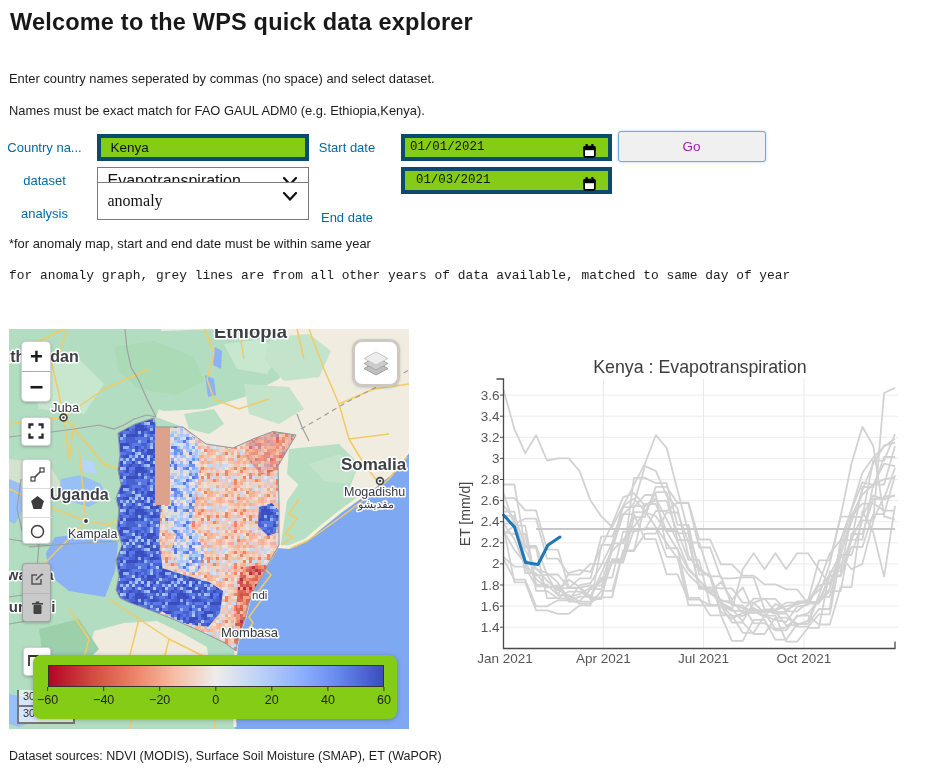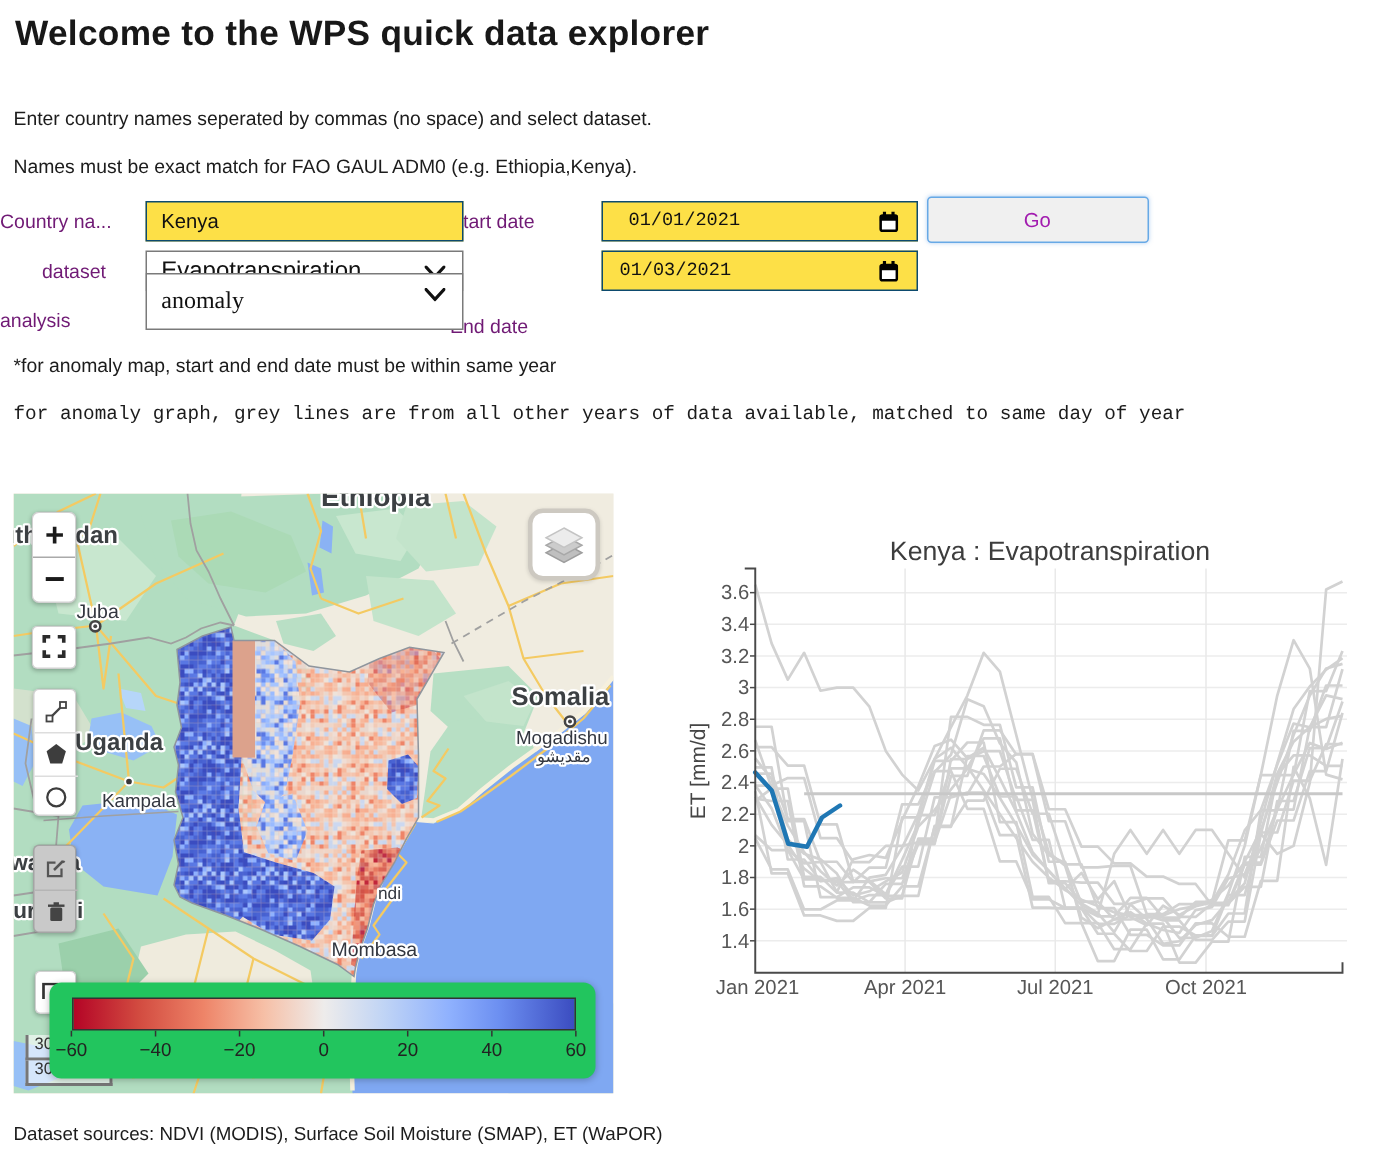--- a/index.html
+++ b/index.html
@@ -1,49 +1,49 @@
 <!DOCTYPE html>
 <html><head>
 <meta charset="utf-8">
 <style>
 * { margin:0; padding:0; box-sizing:border-box; }
 body { width:931px; height:776px; background:#fff; font-family:"Liberation Sans",sans-serif; color:#1c1c1c; position:relative; overflow:hidden; }
 .abs { position:absolute; }
 h1 { font-size:23.5px; font-weight:bold; color:#181818; letter-spacing:0.2px; }
-.lbl { font-size:13px; color:#701a75; text-align:left; }
-.ibox { position:absolute; border:1px solid #0c4a6e; background:#fde047; font-size:13.5px; padding-left:10px; display:flex; align-items:center; color:#111; }
+.lbl { font-size:13px; color:#0369a1; text-align:center; }
+.ibox { position:absolute; border:4px solid #0c4a6e; background:#84cc16; font-size:13.5px; padding-left:10px; display:flex; align-items:center; color:#111; }
 .sbox { position:absolute; border:1px solid #7a7a7a; background:#fff; font-size:16px; padding-left:10px; display:flex; align-items:center; color:#111; }
 .note { font-size:12.9px; color:#1c1c1c; }
 </style>
 </head>
 <body>
 <h1 class="abs" style="left:10px; top:9px;">Welcome to the WPS quick data explorer</h1>
 <div class="abs note" style="left:9px; top:70.5px;">Enter country names seperated by commas (no space) and select dataset.</div>
 <div class="abs note" style="left:9px; top:103px;">Names must be exact match for FAO GAUL ADM0 (e.g. Ethiopia,Kenya).</div>
 
 <div class="abs lbl" style="left:0; width:89px; top:140px;">Country na...</div>
-<div class="abs lbl" style="left:0; width:89px; top:173px;margin-left:28px;">dataset</div>
+<div class="abs lbl" style="left:0; width:89px; top:173px;">dataset</div>
 <div class="abs lbl" style="left:0; width:89px; top:206px;">analysis</div>
 <div class="abs lbl" style="left:300px; width:94px; top:140px;">Start date</div>
 <div class="abs lbl" style="left:300px; width:94px; top:186px;margin-top:24px;">End date</div>
 
 <div class="ibox" style="left:96.5px; top:133.5px; width:212.5px; height:27px;">Kenya</div>
 
 <div class="sbox" style="left:96.5px; top:167px; width:212.5px; height:27px;">Evapotranspiration
 <svg width="14" height="9" style="position:absolute; right:11px; top:9px;" viewBox="0 0 14 9">
       <path d="M1 1 L7 7.5 L13 1" stroke="#111" stroke-width="2.2" fill="none" stroke-linecap="round"></path>
     </svg>
 </div>
 <div class="sbox" style="left:96.5px; top:182px; width:212.5px; height:38px;font-family:Liberation Serif, serif;">anomaly
 <svg width="14" height="9" style="position:absolute; right:11px; top:9px;" viewBox="0 0 14 9">
       <path d="M1 1 L7 7.5 L13 1" stroke="#111" stroke-width="2.2" fill="none" stroke-linecap="round"></path>
     </svg>
 </div>
 
-<div class="ibox" style="left:401px; top:133.5px; width:211px; height:27px; font-family:'Liberation Mono',monospace; font-size:12.4px; padding-left:17px; letter-spacing:0;">01/01/2021
+<div class="ibox" style="left:401px; top:133.5px; width:211px; height:27px; font-family:'Liberation Mono',monospace; font-size:12.4px; padding-left:5px; letter-spacing:0;">01/01/2021
 <svg width="13" height="14" style="position:absolute; right:12px; top:6px;" viewBox="0 0 13 14">
       <rect x="2.6" y="0" width="2.1" height="3.5" fill="#000"></rect>
       <rect x="8.3" y="0" width="2.1" height="3.5" fill="#000"></rect>
       <rect x="1.1" y="2.6" width="10.8" height="10.2" rx="1.2" fill="#fff" stroke="#000" stroke-width="1.7"></rect>
       <path d="M0.6 2.6 H12.4 V6.2 H0.6 Z" fill="#000"></path>
     </svg>
 </div>
 <div class="ibox" style="left:401px; top:166.5px; width:211px; height:27px; font-family:'Liberation Mono',monospace; font-size:12.4px; padding-left:11px; letter-spacing:0;">01/03/2021
 <svg width="13" height="14" style="position:absolute; right:12px; top:6px;" viewBox="0 0 13 14">
       <rect x="2.6" y="0" width="2.1" height="3.5" fill="#000"></rect>
@@ -1035,21 +1035,21 @@
   <svg width="26" height="25" viewBox="0 0 26 25">
     <polygon points="13,11 25,17.5 13,24 1,17.5" fill="#bfbfbf" stroke="#9e9e9e" stroke-width="1"></polygon>
     <polygon points="13,6 25,12.5 13,19 1,12.5" fill="#cccccc" stroke="#a8a8a8" stroke-width="1"></polygon>
     <polygon points="13,1 25,7.5 13,14 1,7.5" fill="#ececec" stroke="#c4c4c4" stroke-width="1"></polygon>
   </svg>
 </div>
 
 <div style="position:absolute; left:8px; top:361px; width:64px; height:17px; border:2px solid #777; border-top:none; background:rgba(255,255,255,0.6); font-size:11px; color:#333; padding-left:4px;">300 km</div>
 <div style="position:absolute; left:8px; top:378px; width:58px; height:17px; border:2px solid #777; border-top:none; background:rgba(255,255,255,0.6); font-size:11px; color:#333; padding-left:4px;">300 mi</div>
 
-<div style="position:absolute; left:24.3px; top:326.3px; width:364px; height:64px; background:#22c55e; border-radius:8px; box-shadow:0 1px 5px rgba(0,0,0,0.25);">
+<div style="position:absolute; left:24.3px; top:326.3px; width:364px; height:64px; background:#84cc16; border-radius:8px; box-shadow:0 1px 5px rgba(0,0,0,0.25);">
   <div style="position:absolute; left:14.6px; top:9.9px; width:336.4px; height:22px; border:1px solid #333; background:linear-gradient(to right,#b40426,#d24b40 13%,#ee8468 26%,#f6bfa6 38%,#eeeceb 50%,#c0d4f5 62%,#8fb1fe 75%,#6c8ff1 85%,#3b4cc0);"></div>
   <svg width="364" height="30" viewBox="0 0 364 30" style="position:absolute; left:0; top:32px;" font-family="Liberation Sans, sans-serif">
     <g stroke="#333" stroke-width="1">
           <line x1="14.6" y1="0" x2="14.6" y2="4"></line>
           <line x1="70.7" y1="0" x2="70.7" y2="4"></line>
           <line x1="126.7" y1="0" x2="126.7" y2="4"></line>
           <line x1="182.8" y1="0" x2="182.8" y2="4"></line>
           <line x1="238.8" y1="0" x2="238.8" y2="4"></line>
           <line x1="294.9" y1="0" x2="294.9" y2="4"></line>
           <line x1="350.9" y1="0" x2="350.9" y2="4"></line>

